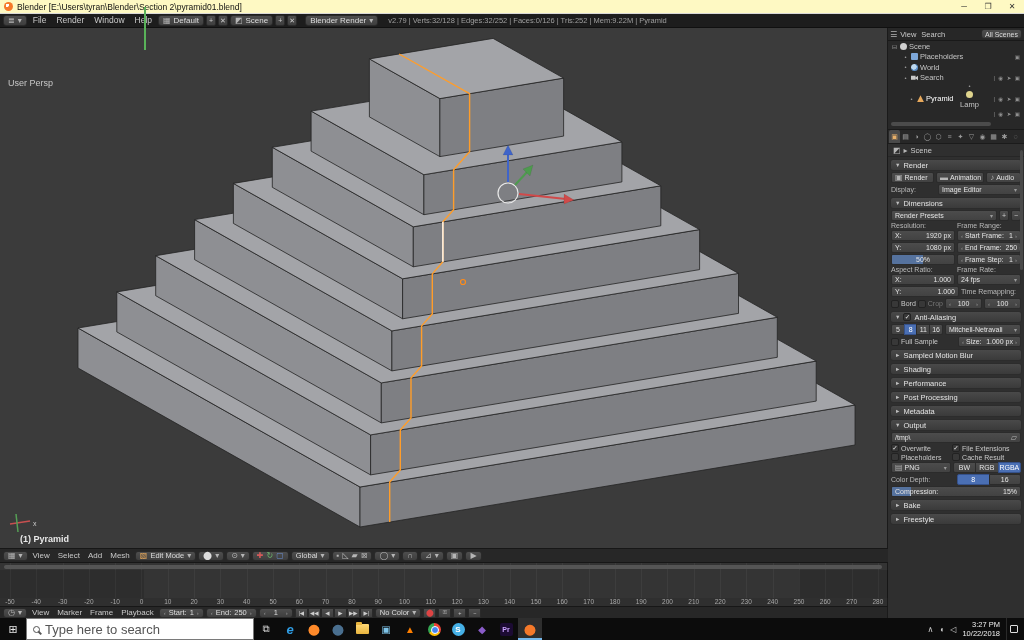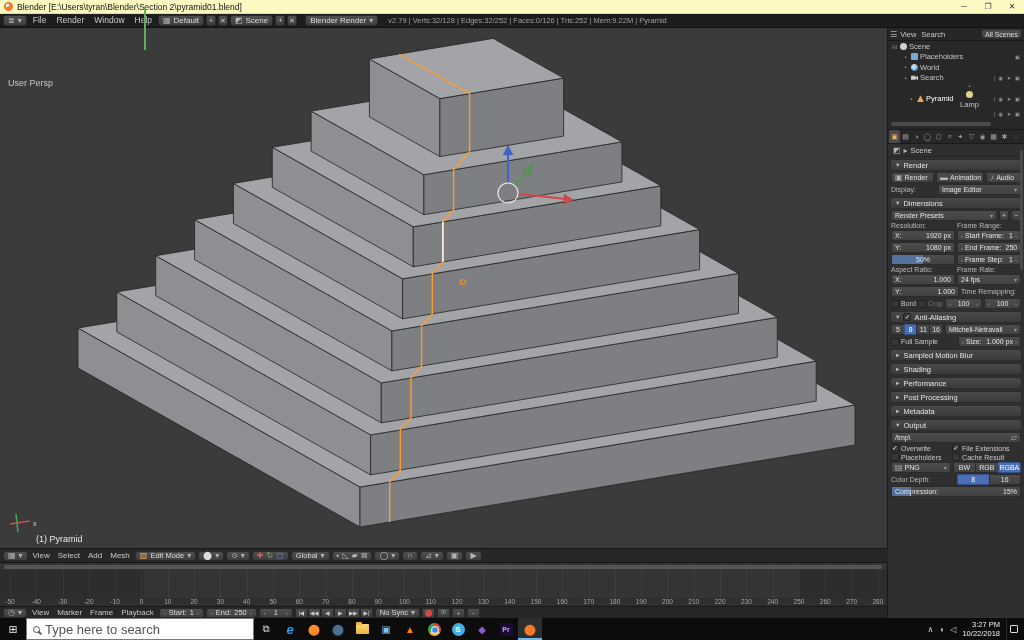--- a/index.html
+++ b/index.html
@@ -13,21 +13,21 @@
 
 #infobar{position:absolute;left:0;top:14px;width:1024px;height:14px;background:#1d1d1d;display:flex;align-items:center;gap:2px;padding:0 3px;border-bottom:1px solid #101010;}
 .menu{font-size:8.5px;color:#c9c9c9;padding:0 4px;line-height:13px;}
 .pill{display:inline-flex;align-items:center;gap:3px;background:linear-gradient(#4e4e4e,#3e3e3e);border:1px solid #2a2a2a;border-radius:3px;height:11px;padding:0 4px;font-size:8px;color:#ddd;white-space:nowrap;}
 .mini{width:10px;height:11px;display:inline-flex;align-items:center;justify-content:center;background:linear-gradient(#4e4e4e,#3e3e3e);border:1px solid #2a2a2a;border-radius:2px;font-size:7px;color:#ccc;}
 .ig{font-size:8px;color:#b5b5b5;}
 #stats{font-size:7.5px;color:#9f9f9f;margin-left:8px;white-space:nowrap;}
 
 #viewport{position:absolute;left:0;top:28px;width:888px;height:520px;background:#3b3b3b;overflow:hidden;border-right:1px solid #1a1a1a;}
 #vp-label{position:absolute;left:8px;top:6px;font-size:9px;color:#c7c7c7;margin-top:44px;}
-#vp-object{position:absolute;left:36px;top:506px;font-size:9px;color:#e8e8e8;}
+#vp-object{position:absolute;left:20px;top:506px;font-size:9px;color:#e8e8e8;font-weight:bold;}
 
 #vheader{position:absolute;left:0;top:548px;width:888px;height:15px;background:#272727;border-top:1px solid #171717;border-bottom:1px solid #171717;display:flex;align-items:center;gap:2px;padding:0 3px;}
 
 #tl-track{position:absolute;left:0;top:563px;width:888px;height:35px;background:#343434;background-image:repeating-linear-gradient(90deg,#3d3d3d 0px,#3d3d3d 1px,transparent 1px,transparent 26.3px);background-position:10px 0;border-right:1px solid #1a1a1a;}
 #tl-scrollbar{position:absolute;left:4px;top:2px;width:878px;height:4px;background:#555;border-radius:2px;}
 .tl-shade{position:absolute;top:7px;height:28px;background:rgba(0,0,0,0.13);}
 #cfline{position:absolute;top:7px;width:2px;height:43px;background:#59b259;}
 #tl-ruler{position:absolute;left:0;top:598px;width:888px;height:8px;background:#2f2f2f;border-right:1px solid #1a1a1a;}
 #tl-ruler .tick{position:absolute;top:0;transform:translateX(-50%);font-size:6.5px;color:#a8a8a8;}
 #tl-header{position:absolute;left:0;top:606px;width:888px;height:12px;background:#272727;border-top:1px solid #171717;display:flex;align-items:center;gap:2px;padding:0 3px;border-right:1px solid #1a1a1a;}
@@ -308,21 +308,21 @@
       </span>
     <span id="transport" style="display:inline-flex;">
         <span class="tbtn">|◀</span>
         <span class="tbtn">◀◀</span>
         <span class="tbtn">◀</span>
         <span class="tbtn">▶</span>
         <span class="tbtn">▶▶</span>
         <span class="tbtn">▶|</span>
       </span>
     <span class="pill">
-        <span>No Sync</span>
+        <span>No Color</span>
         <span class="ig">▾</span>
       </span>
     <span class="tbtn rec">⬤</span>
     <span class="tbtn">⚿</span>
     <span class="tbtn">+</span>
     <span class="tbtn">−</span>
   </div>
 
   <div id="sidebar">
     <div id="outliner">
@@ -629,20 +629,30 @@
         <div class="prow">
           <div class="f">
               <div class="fill" id="compr-fill" style="width: 15%;"></div>
               <span>Compression:</span>
               <span class="sp"></span>
               <span>15%</span>
             </div>
         </div>
       </div>
 
+      <div id="collapsed-end">
+          <div class="psec-h">
+            <span class="tri">►</span>
+            <span>Bake</span>
+          </div>
+          <div class="psec-h">
+            <span class="tri">►</span>
+            <span>Freestyle</span>
+          </div>
+        </div>
       <div id="pscroll"></div>
     </div>
   </div>
 
   <div id="taskbar">
     <div id="startbtn">⊞</div>
     <div id="searchbox">
       <span class="mag"></span>
       <span>Type here to search</span>
     </div>

